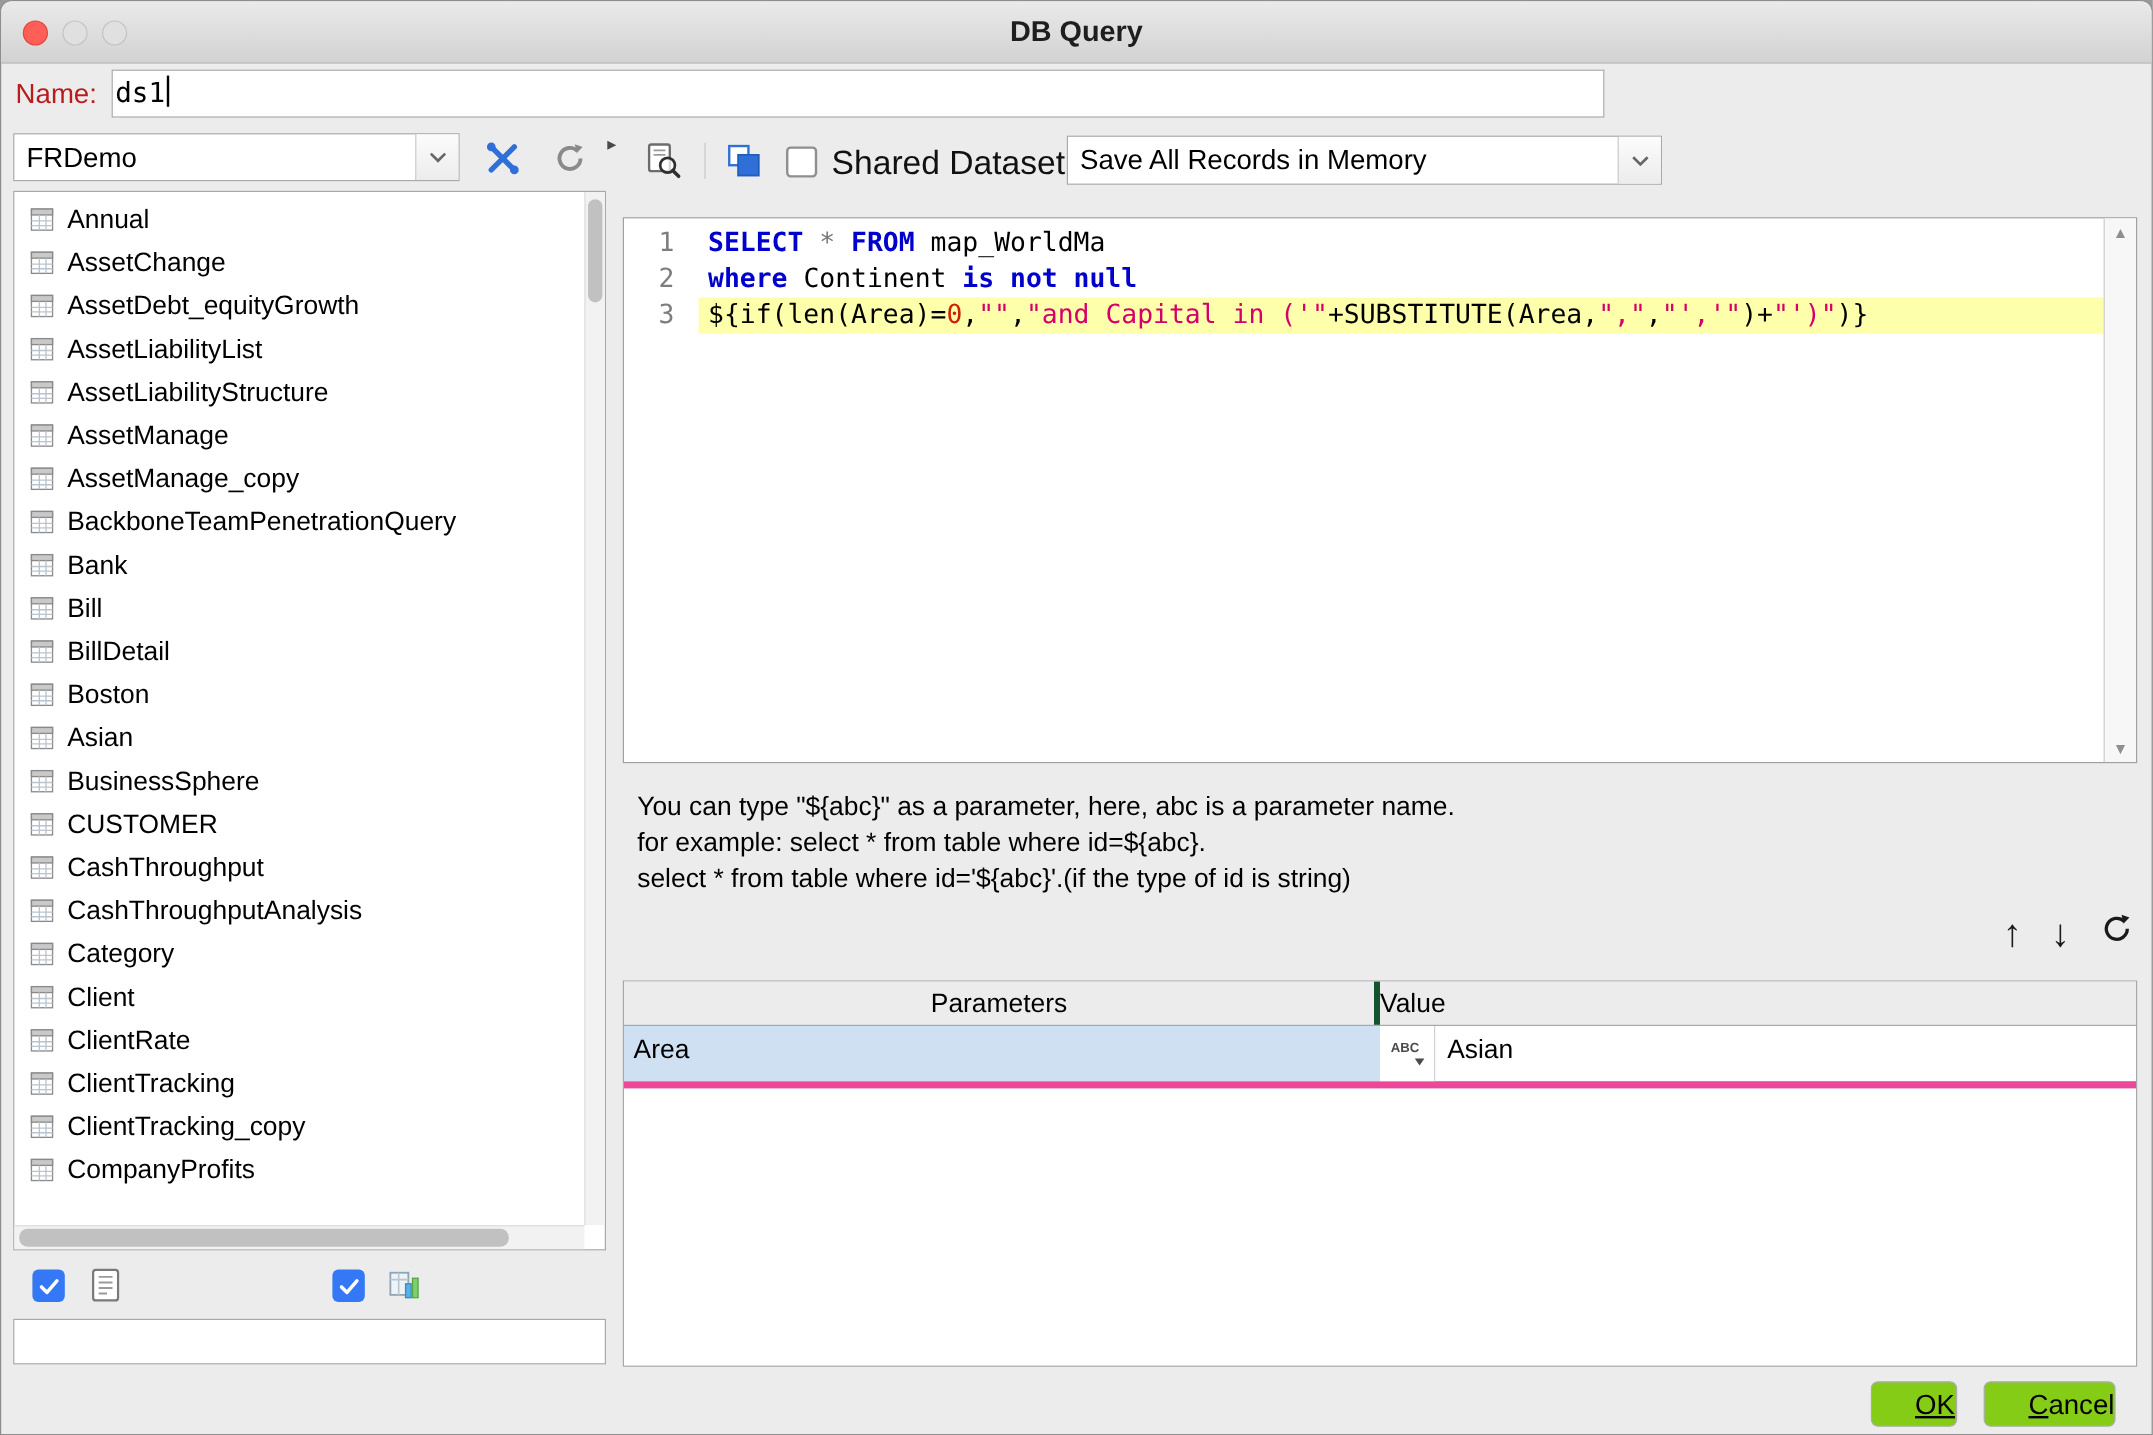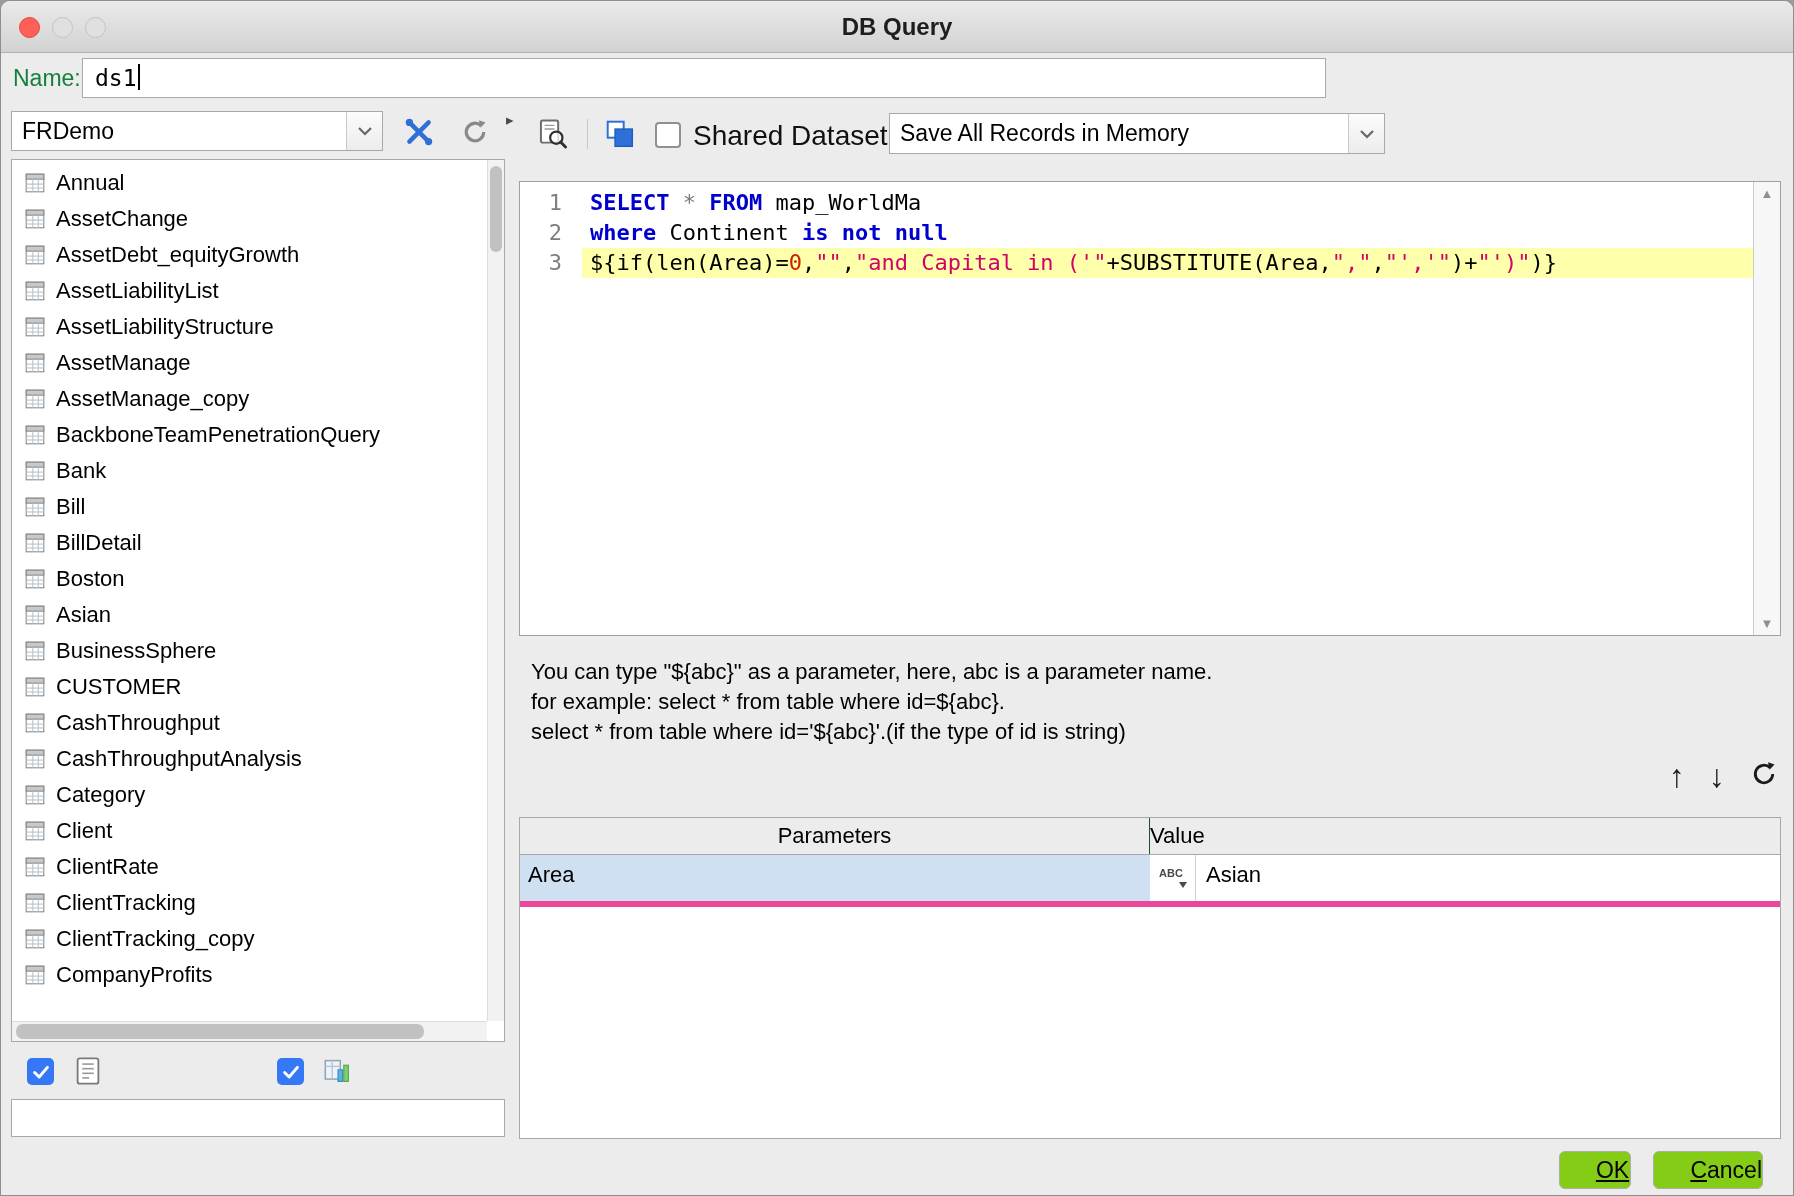--- a/index.html
+++ b/index.html
@@ -18,24 +18,24 @@
   
   .titlebar { position:absolute; left:0; top:0; width:100%; height:52px;
               background:linear-gradient(#eaeaea,#d2d2d2); border-bottom:1px solid #b1b1b1; }
   .traffic { position:absolute; left:18px; top:16px; display:flex; gap:12px; }
   .tl { width:21px; height:21px; border-radius:50%; display:inline-block; cursor:default; }
   .tl.red  { background:#ff5f57; border:1px solid #e2463f; }
   .tl.gray { background:#e0e0e0; border:1px solid #c3c3c3; }
   .title { text-align:center; line-height:52px; font-size:24px; font-weight:bold; color:#1e1e1e; }
 
   
-  .name-label { position:absolute; left:12px; top:64px; font-size:23px; color:#15803d; }
-  .name-input { position:absolute; left:81px; top:57px; width:1244px; height:40px; background:#fff;
+  .name-label { position:absolute; left:12px; top:64px; font-size:23px; color:#b91c1c; }
+  .name-input { position:absolute; left:92px; top:57px; width:1244px; height:40px; background:#fff;
                 border:1px solid #a9a9a9; font-family:"DejaVu Sans Mono", monospace;
-                font-size:23px; line-height:38px; padding-left:12px; }
+                font-size:23px; line-height:38px; padding-left:2px; }
   .caret { display:inline-block; width:2px; height:26px; background:#000; vertical-align:-4px; margin-left:1px; }
 
   
   .combo { position:absolute; background:#fff; border:1px solid #a9a9a9; display:flex; align-items:center; }
   .combo-text { flex:1; font-size:23px; padding-left:10px; color:#000; white-space:nowrap; overflow:hidden; }
   .combo-btn { width:36px; align-self:stretch; border-left:1px solid #c9c9c9;
                background:linear-gradient(#fcfcfc,#ececec); display:flex; align-items:center; justify-content:center; }
 
   .conn-combo { left:10px; top:110px; width:372px; height:40px; }
   .storage-combo { left:888px; top:112px; width:496px; height:41px; }
@@ -102,21 +102,21 @@
   
   .help { position:absolute; left:530px; top:656px; font-size:22px; line-height:30px; color:#000; }
   .param-actions { position:absolute; top:758px; right:14px; display:flex; gap:24px; align-items:center; }
   .pa-glyph { font-size:32px; color:#1a1a1a; line-height:34px; cursor:default; }
   .pa-svg { width:30px; height:30px; }
 
   
   .param-table { position:absolute; left:518px; top:816px; width:1262px; height:322px;
                  background:#fff; border:1px solid #a8a8a8; }
   .pt-header { height:37px; display:flex; background:#ececec; border-bottom:1px solid #a8a8a8; }
-  .pt-h-name { width:630px; border-right:1px solid #14532d; text-align:center; line-height:36px; font-size:22px; color:#000; }
+  .pt-h-name { width:630px; border-right:5px solid #14532d; text-align:center; line-height:36px; font-size:22px; color:#000; }
   .pt-h-value { flex:1; text-align:left; line-height:36px; font-size:22px; color:#000; }
   .pt-row { height:52px; display:flex; border-bottom:6px solid #ec4899; }
   .pt-name { width:630px; background:var(--row-selection); font-size:22px; line-height:40px; padding-left:8px; color:#000; }
   .pt-type { width:46px; display:flex; align-items:center; justify-content:center;
              border-right:1px solid #d0d0d0; background:#fff; }
   .pt-value { flex:1; font-size:22px; line-height:40px; padding-left:10px; color:#000; }
 
   
   .btn { position:absolute; height:38px; background:#84cc16; border:1px solid #adadad; border-radius:6px;
          font-family:"Liberation Sans", sans-serif; font-size:23px; color:#000; cursor:default;padding-left:35px; }

